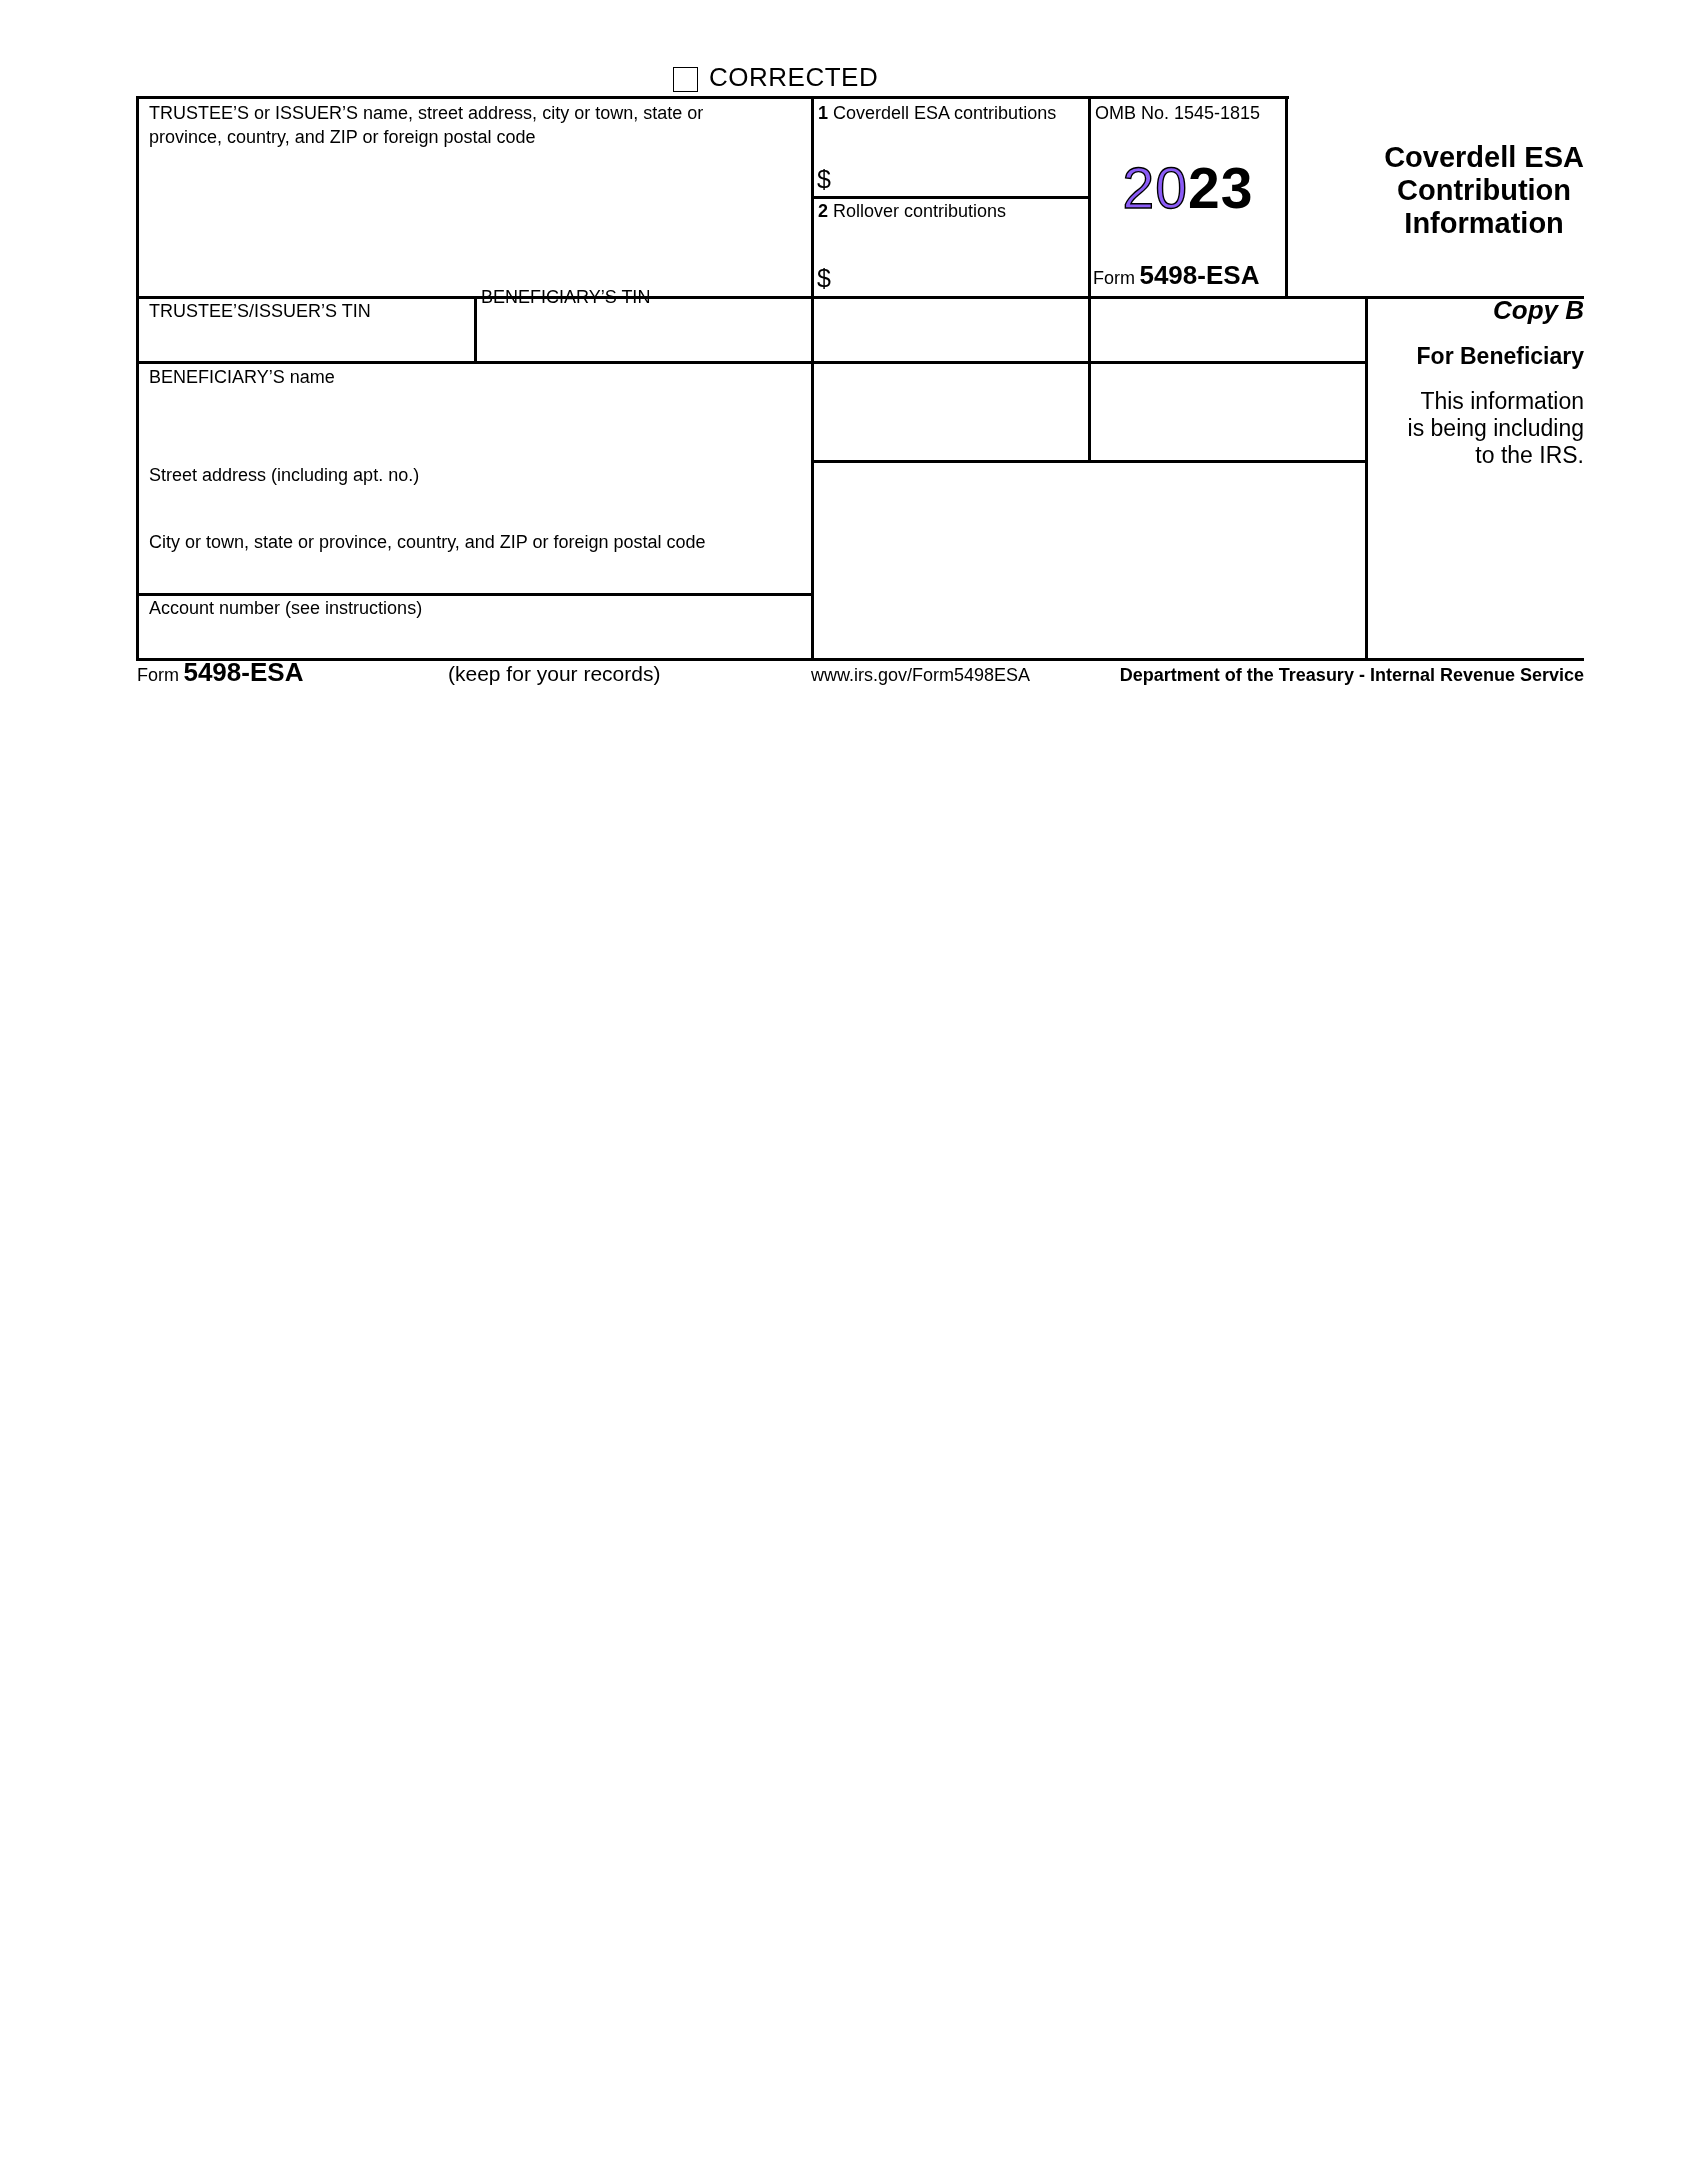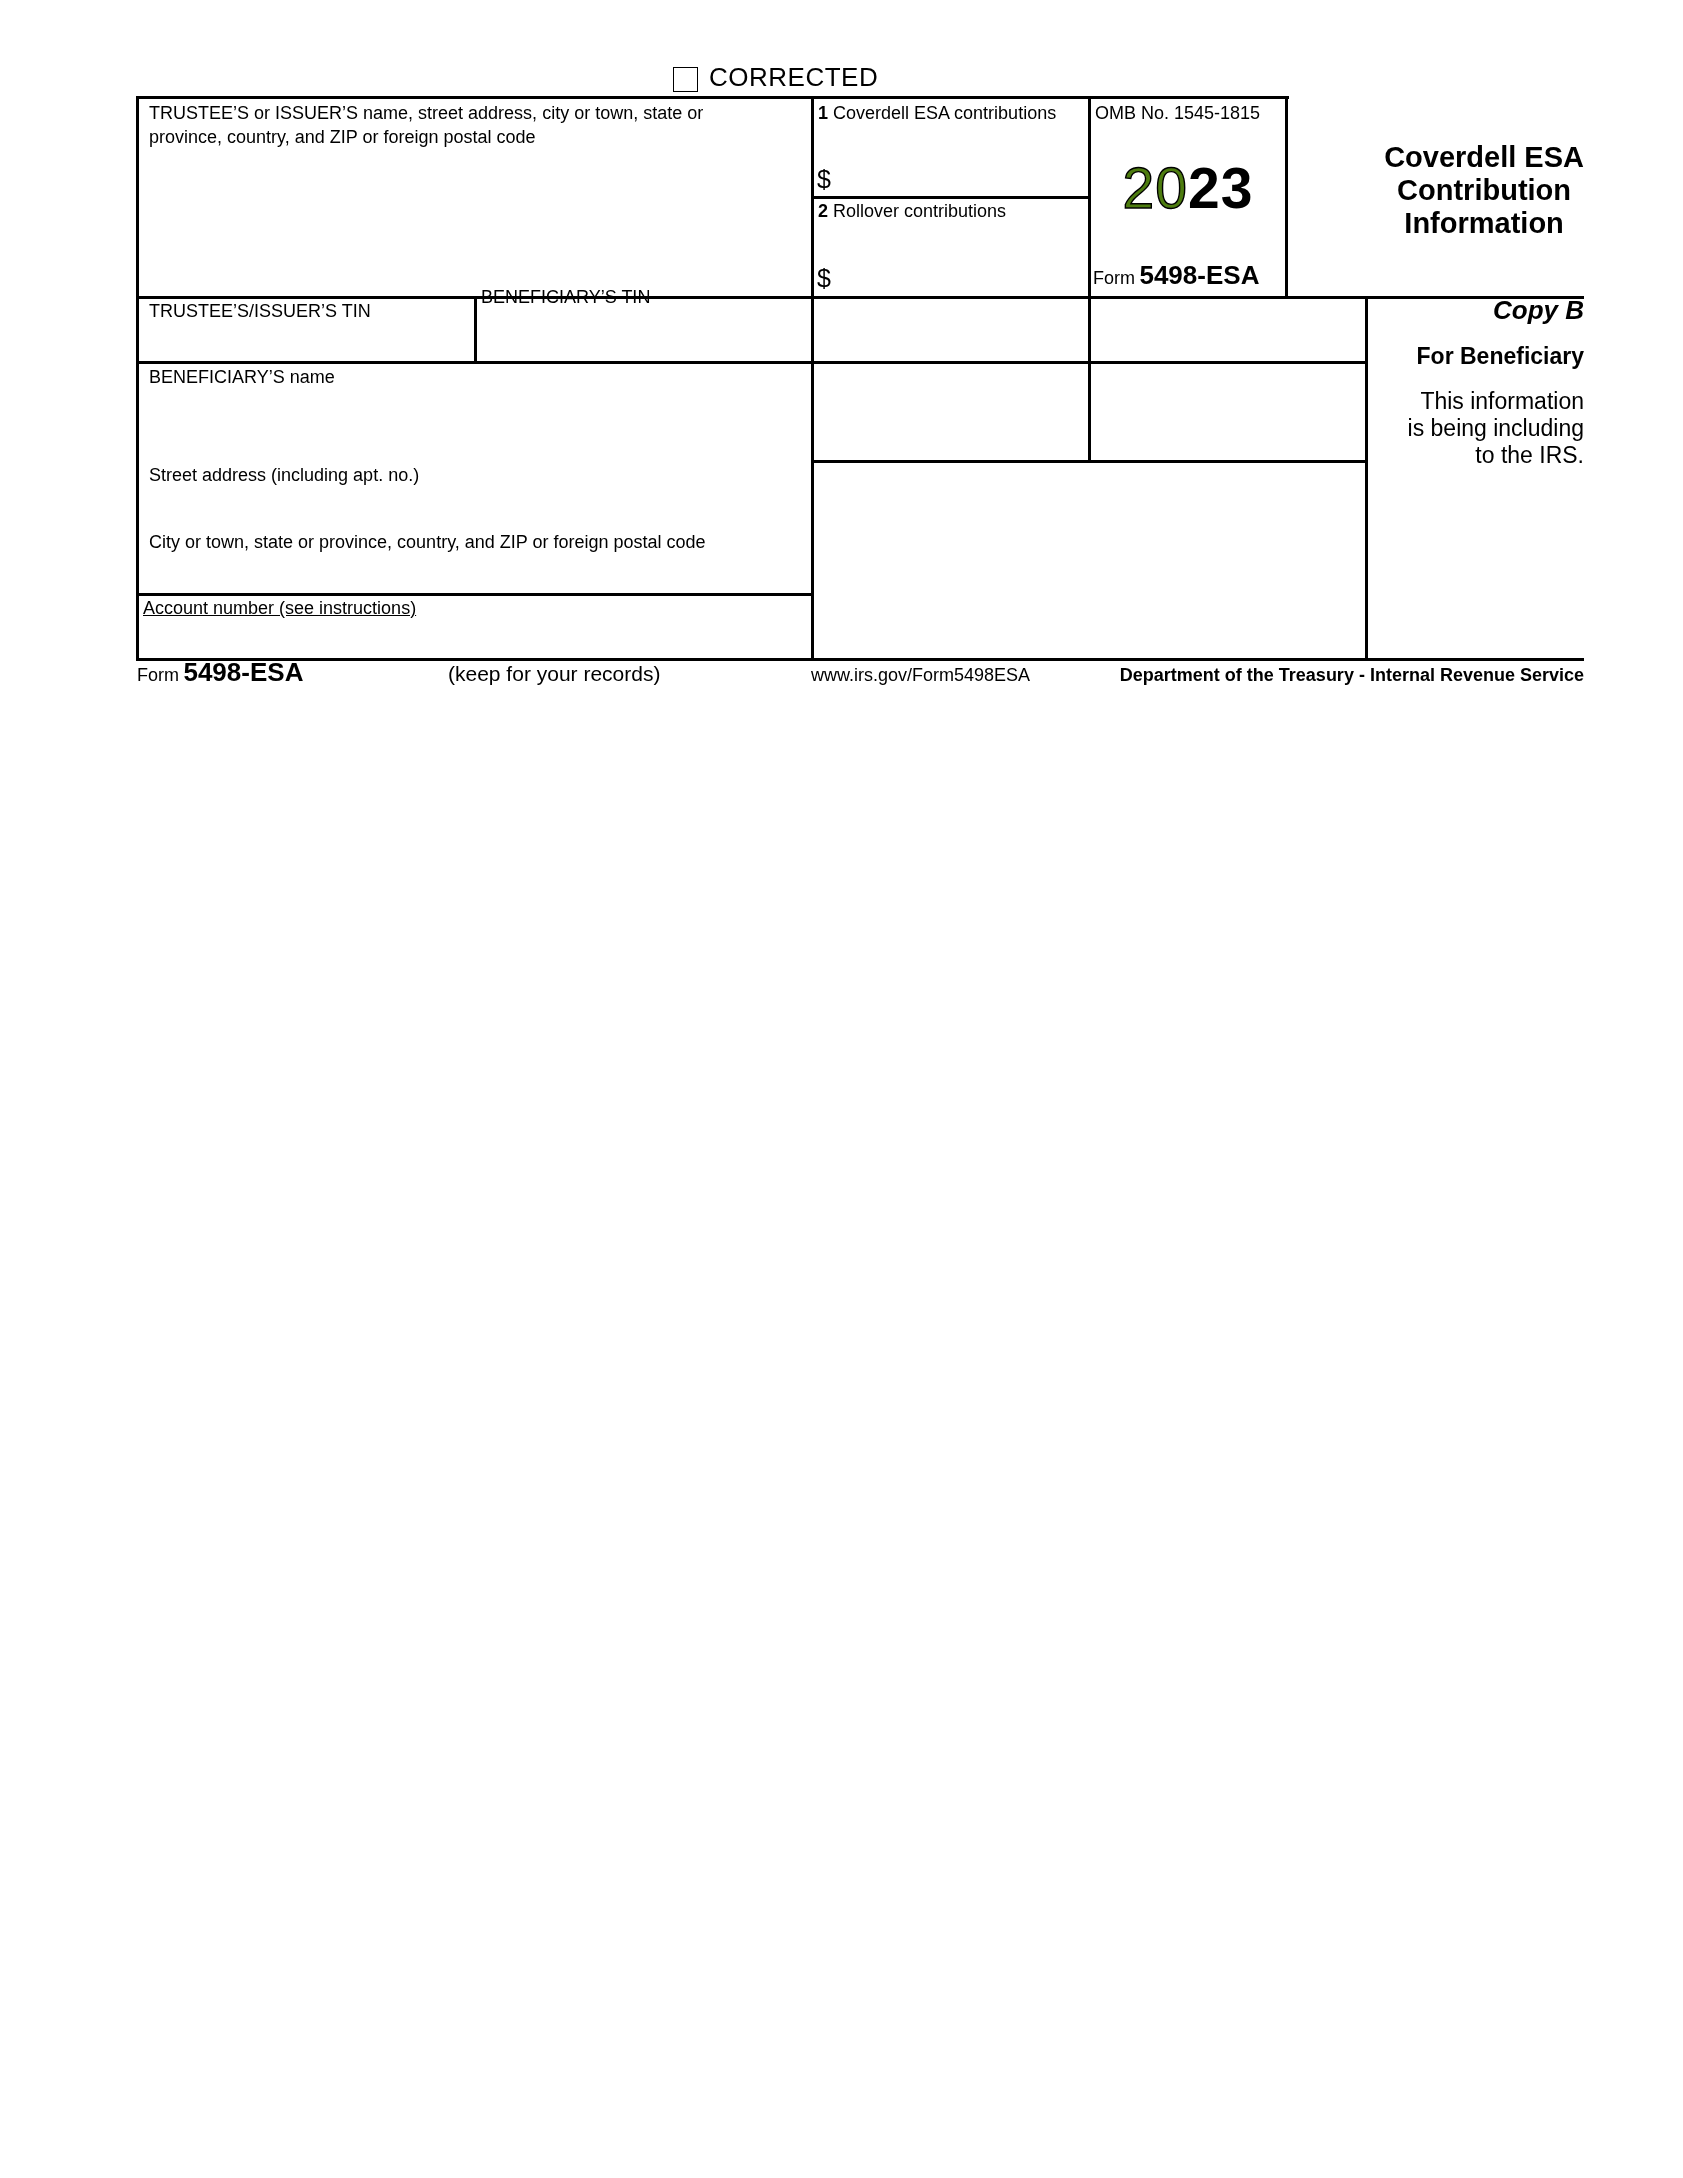--- a/index.html
+++ b/index.html
@@ -8,21 +8,21 @@
   .hl { position:absolute; background:#000; height:3px; }
   .vl { position:absolute; background:#000; width:3px; }
   .lbl { position:absolute; font-size:18px; line-height:24px; white-space:nowrap;text-align:right; }
   .lbl-wrap { position:absolute; font-size:18px; line-height:24px; }
   .num { font-weight:bold; }
   .dollar { position:absolute; font-size:25px; line-height:28px; }
   .field { position:absolute; }
   .corrected-box { position:absolute; left:673px; top:67px; width:25px; height:25px; border:1.5px solid #000; box-sizing:border-box; }
   .corrected-text { position:absolute; left:709px; top:61px; font-size:26px; line-height:32px; letter-spacing:0.5px; }
   .year { position:absolute; left:1089px; top:156px; width:198px; text-align:center; font-size:57px; line-height:65px; font-weight:bold; letter-spacing:1px; }
-  .year .outline { color:#4d7c0f; -webkit-text-stroke:1.4px #000; font-weight:normal; }
+  .year .outline { color:#8b5cf6; -webkit-text-stroke:1.4px #000; font-weight:normal; }
   .omb { position:absolute; left:1095px; top:101px; font-size:18px; line-height:24px; white-space:nowrap; }
   .formname { position:absolute; left:1093px; top:260px; white-space:nowrap; }
   .formname .small { font-size:18px; }
   .formname .big { font-size:26px; font-weight:bold; }
   .title { position:absolute; right:99px; top:141px; text-align:center; font-size:29px; line-height:33px; font-weight:bold; }
   .copyb { position:absolute; right:99px; top:294px; font-size:26px; line-height:32px; font-weight:bold; text-align:right;font-style:italic; }
   .forben { position:absolute; right:99px; top:341px; font-size:23px; line-height:30px; font-weight:bold; text-align:right; }
   .furnished { position:absolute; right:99px; top:388px; font-size:23px; line-height:27px; text-align:right; width:257px; }
   .footer-form { position:absolute; left:137px; top:657px; white-space:nowrap; }
   .footer-form .small { font-size:18px; }
@@ -86,21 +86,21 @@
 <div class="field" style="left:1091px; top:364px; width:273px; height:95px;"></div>
 <div class="field" style="left:814px; top:463px; width:550px; height:194px;"></div>
 
 <div class="lbl" style="left:149px; top:365px;">BENEFICIARY’S name</div>
 <div class="field" style="left:139px; top:389px; width:671px; height:casc;"></div>
 <div class="lbl" style="left:149px; top:463px;">Street address (including apt. no.)</div>
 <div class="field" style="left:139px; top:487px; width:671px; height:38px;"></div>
 <div class="lbl" style="left:149px; top:530px;">City or town, state or province, country, and ZIP or foreign postal code</div>
 <div class="field" style="left:139px; top:553px; width:671px; height:38px;"></div>
 
-<div class="lbl" style="left:143px; top:596px;text-decoration:underline;">Account number (see instructions)</div>
+<div class="lbl" style="left:149px; top:596px;">Account number (see instructions)</div>
 <div class="field" style="left:139px; top:620px; width:671px; height:38px;"></div>
 
 <div class="copyb">Copy B</div>
 <div class="forben">For Beneficiary</div>
 <div class="furnished">
   <div>This information</div>
   <div>is being including</div>
   <div>to the IRS.</div>
 </div>
 

